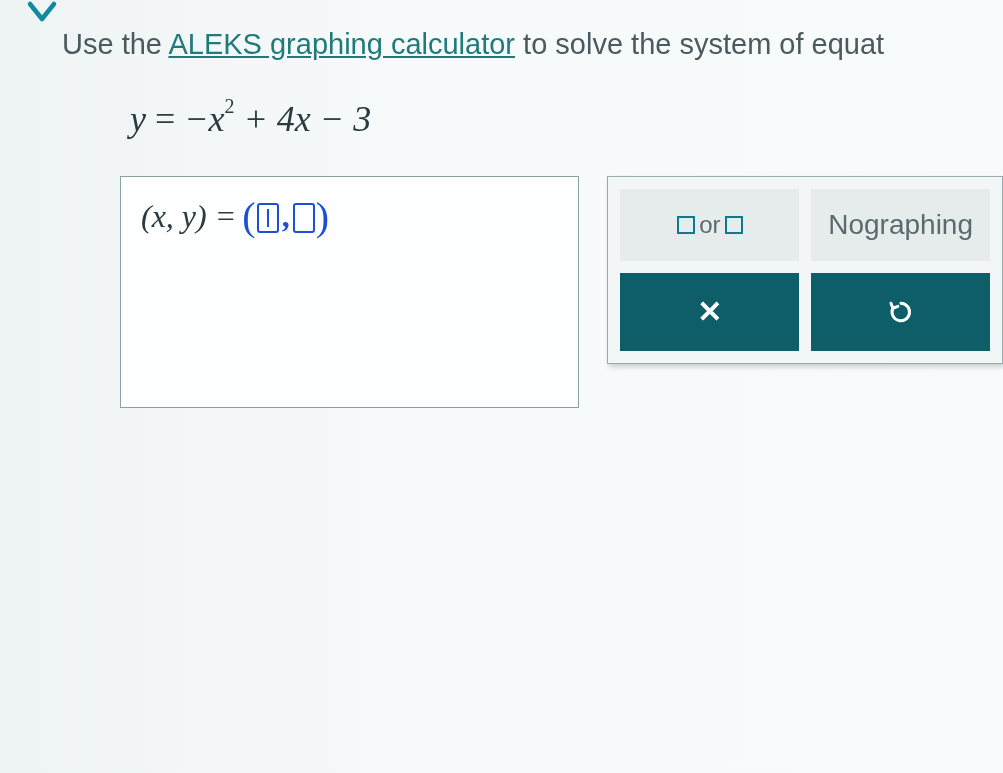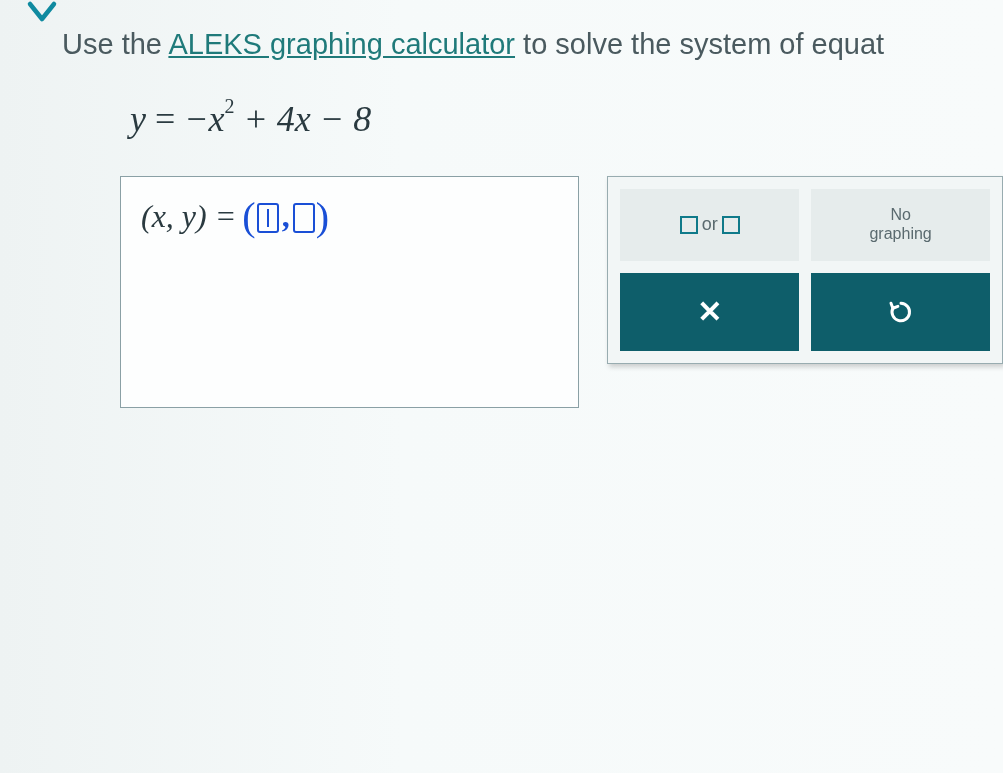--- a/index.html
+++ b/index.html
@@ -120,22 +120,22 @@
   .btn-light {
     background: #e6ecec;
     color: #5a6a6f;
   }
   .btn-light .sq {
     display: inline-block;
     width: 18px; height: 18px;
     border: 2px solid #0f7a8a;
     margin: 0 4px;
   }
-  .btn-light .or-text { color: #5a6a6f; font-size: 18px; }
-  .btn-nosol { flex-direction: column; line-height: 1.15; font-size: 16px; }
+  .btn-light .or-text { color: #5a6a6f; font-size: 24px; }
+  .btn-nosol { flex-direction: row; line-height: 1.15; font-size: 28px; }
   .btn-dark {
     background: #0e5e6a;
     color: #fff;
     height: 78px;
   }
   .btn-dark svg { width: 30px; height: 30px; }
   .x-glyph { font-size: 30px; font-weight: bold; }
 </style>
 </head>
 <body>
@@ -149,21 +149,21 @@
   <p class="intro">
     <span>Use the </span><a href="#">ALEKS graphing calculator</a><span> to solve the system of equat</span>
   </p>
 
   <div class="equations">
     <div class="eq-row">
       <span>y</span>
       <span style="font-style:normal;white-space:pre;"> = </span>
       <span>−x</span>
       <span class="sup">2</span>
-      <span style="white-space:pre;"> + 4x − 8</span>
+      <span style="white-space:pre;"> + 4x − 3</span>
     </div>
   </div>
 
 
   <div class="work-row">
 
     <div class="answer-box">
       <div class="answer-content">
         <span class="answer-lhs">(x, y) = </span>
         <span class="ord-pair">

